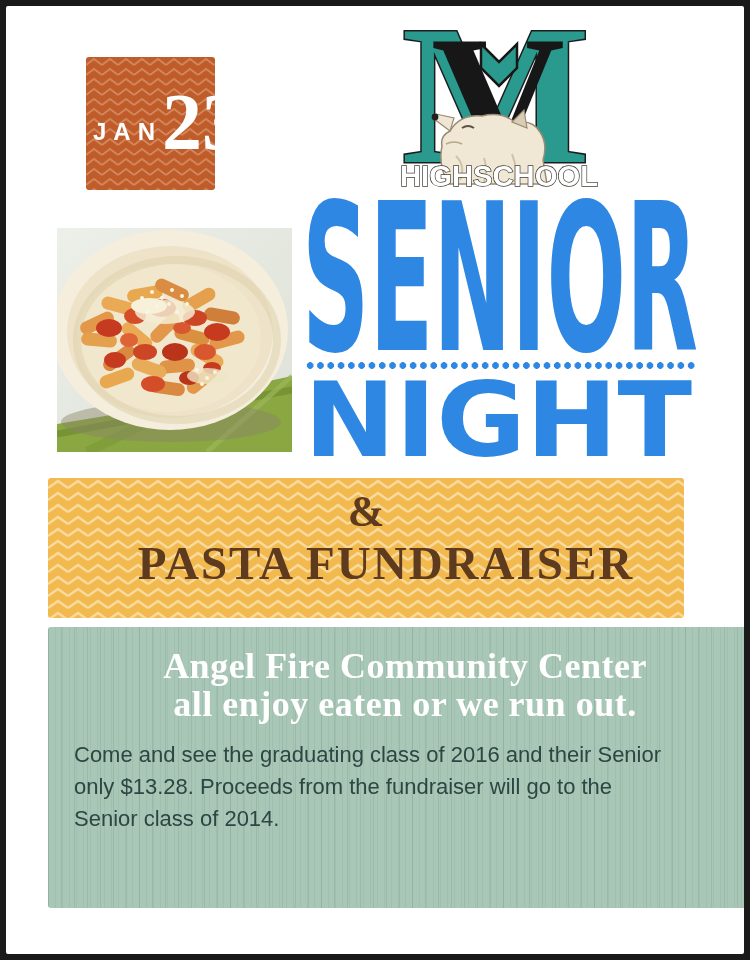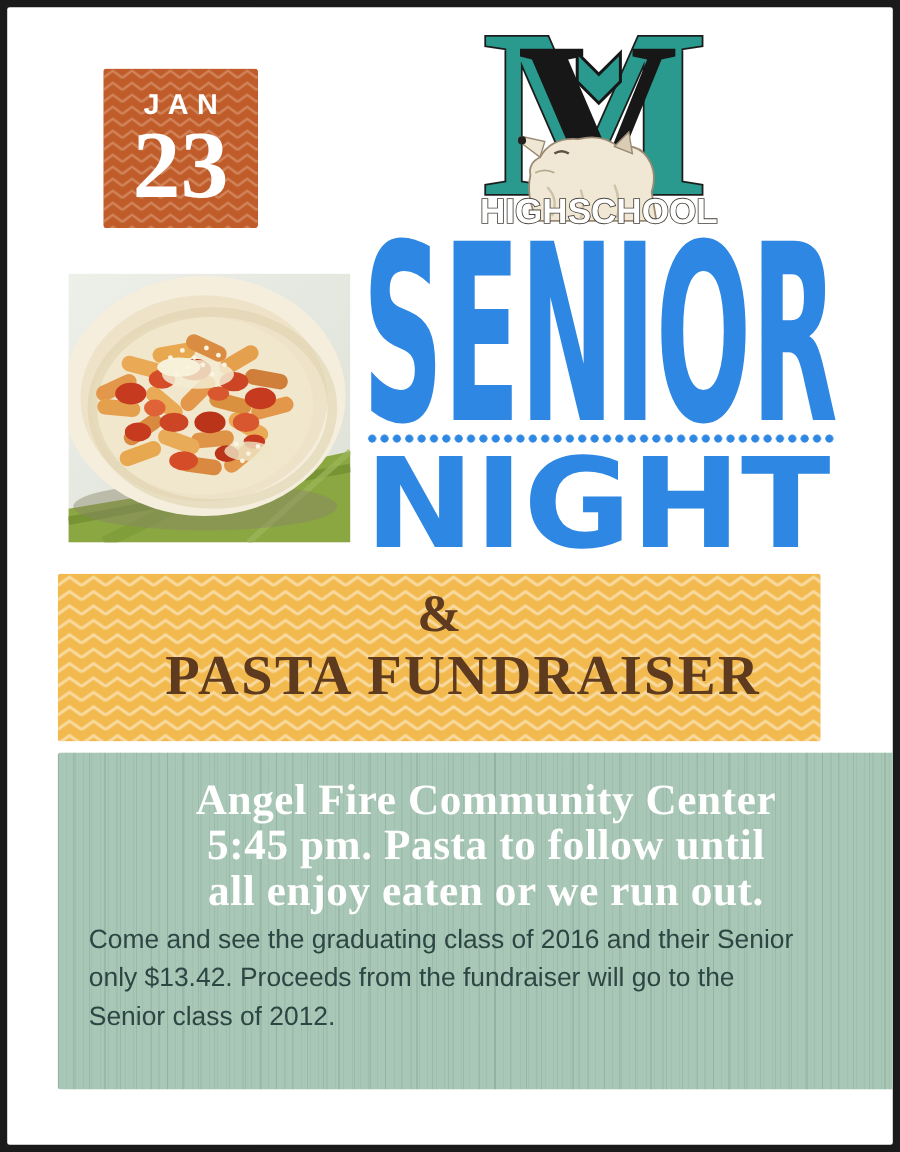--- a/index.html
+++ b/index.html
@@ -9,21 +9,21 @@
     font-family:"Liberation Sans", sans-serif;
     overflow:hidden;
   }
   .page{
     position:absolute; inset:6px; background:#ffffff; border-radius:2px; overflow:hidden;
   }
   
   .date-badge{
     position:absolute; left:80px; top:51px; width:129px; height:133px;
     border-radius:3px; overflow:hidden;
-    display:flex; flex-direction:column; align-items:center; justify-content:flex-start;
+    display:flex; align-items:center; justify-content:flex-start;
   }
   .date-badge svg{position:absolute; inset:0;}
   .badge-month{
     position:relative; margin-top:17px; color:#ffffff; font-size:24px; font-weight:700;
     letter-spacing:7px; padding-left:7px;
   }
   .badge-day{
     position:relative; margin-top:-4px; color:#ffffff;
     font-family:"Liberation Serif", "DejaVu Serif", serif;
     font-size:80px; font-weight:bold; line-height:1;
@@ -67,21 +67,21 @@
     background-image:
       repeating-linear-gradient(90deg, rgba(47,92,76,0.12) 0 1px, rgba(0,0,0,0) 1px 13px),
       repeating-linear-gradient(90deg, rgba(47,92,76,0.07) 0 1px, rgba(0,0,0,0) 1px 7px);
     border-radius:3px; box-sizing:border-box; padding:20px 26px 0 26px;
   }
   .details-line{
     font-family:"Liberation Serif","DejaVu Serif",serif;
     font-weight:bold; font-size:36px; line-height:38px; letter-spacing:0.5px;
     color:#ffffff; text-align:center; white-space:nowrap;
   }
-  .description{margin-top:6px;}
+  .description{margin-top:16px;}
   .description-line{
     font-size:22px; line-height:32px; color:var(--ink);
     text-align:left; white-space:nowrap;
   }
 </style>
 </head>
 <body>
 
 <div class="page">
 
@@ -249,22 +249,21 @@
       </defs>
       <rect width="636" height="140" style="fill:var(--gold)"></rect>
       <rect width="636" height="140" fill="url(#hbY)"></rect>
     </svg>
     <div class="banner-amp">&amp;</div>
     <div class="banner-label">PASTA FUNDRAISER</div>
   </div>
 
   <div class="teal-block">
     <div class="details-line">Angel Fire Community Center</div>
-    <div class="details-line">5:45 pm. Pasta to follow until</div>
     <div class="details-line">all enjoy eaten or we run out.</div>
     <div class="description">
       <div class="description-line">Come and see the graduating class of 2016 and their Senior</div>
-      <div class="description-line">only $13.42. Proceeds from the fundraiser will go to the</div>
-      <div class="description-line">Senior class of 2012.</div>
+      <div class="description-line">only $13.28. Proceeds from the fundraiser will go to the</div>
+      <div class="description-line">Senior class of 2014.</div>
     </div>
   </div>
 
 </div>
 
 </body></html>

